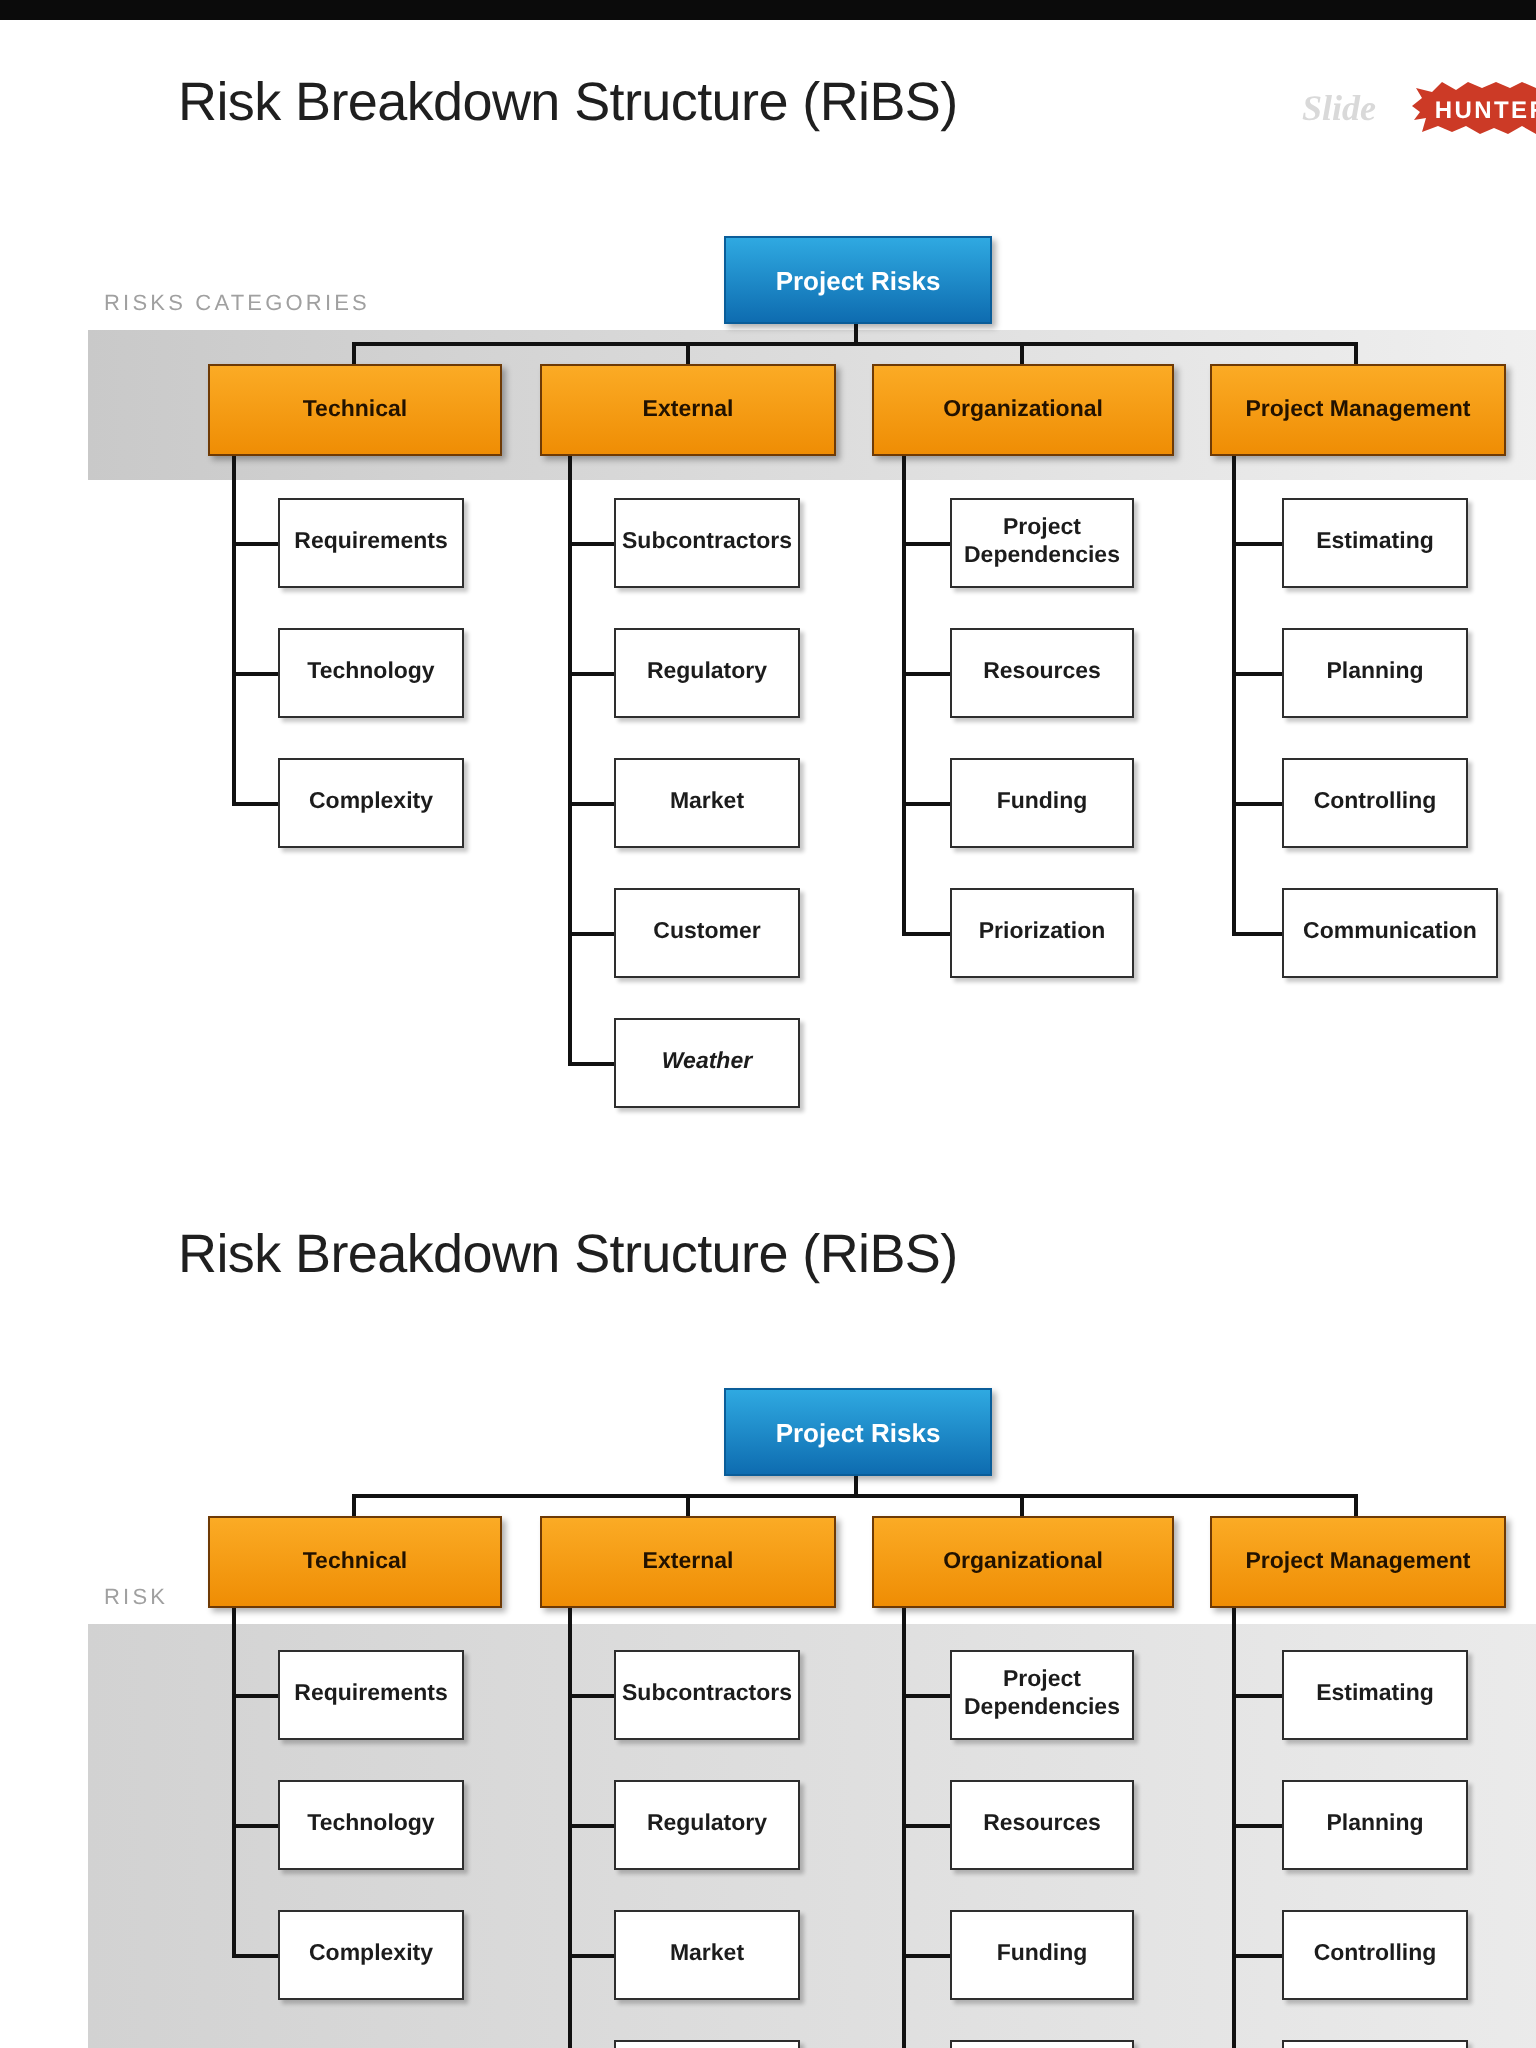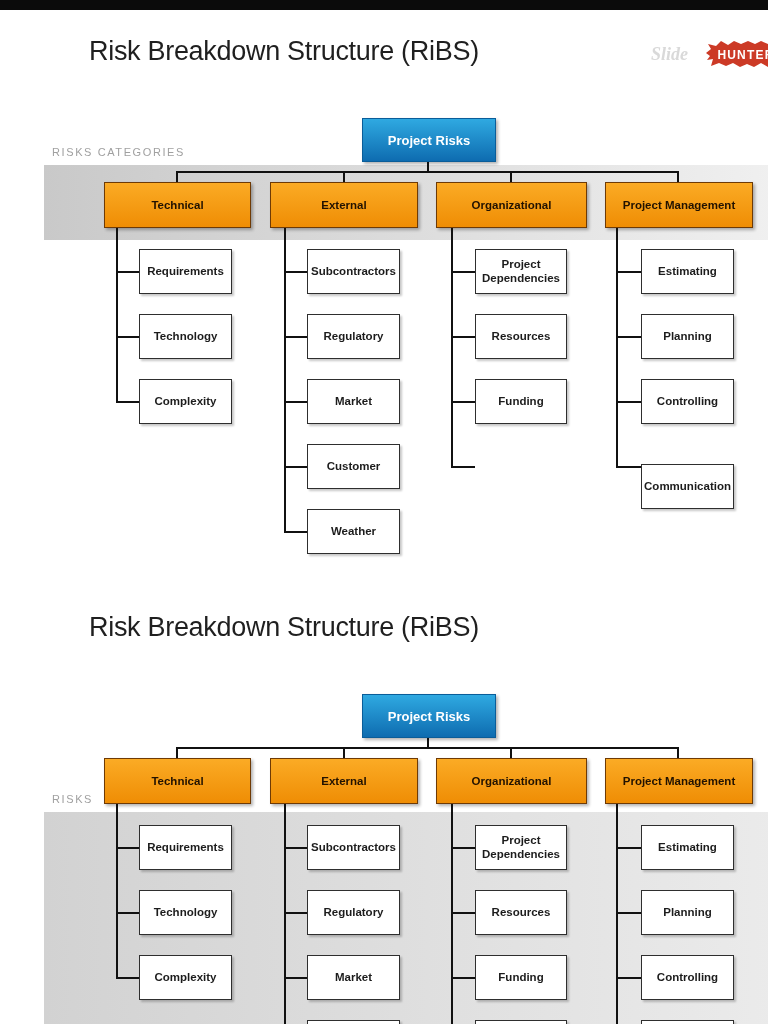--- a/index.html
+++ b/index.html
@@ -90,49 +90,50 @@
         <div class="cline" style="left: 240px; top: 218px; width: 2px; height: 305px;"></div>
         <div class="cline" style="left: 240px; top: 261px; width: 23px; height: 2px;"></div>
         <div class="node leaf-node" style="left: 263px; top: 239px; width: 93px; height: 45px;">Subcontractors</div>
         <div class="cline" style="left: 240px; top: 326px; width: 23px; height: 2px;"></div>
         <div class="node leaf-node" style="left: 263px; top: 304px; width: 93px; height: 45px;">Regulatory</div>
         <div class="cline" style="left: 240px; top: 391px; width: 23px; height: 2px;"></div>
         <div class="node leaf-node" style="left: 263px; top: 369px; width: 93px; height: 45px;">Market</div>
         <div class="cline" style="left: 240px; top: 456px; width: 23px; height: 2px;"></div>
         <div class="node leaf-node" style="left: 263px; top: 434px; width: 93px; height: 45px; text-align: right;">Customer</div>
         <div class="cline" style="left: 240px; top: 521px; width: 23px; height: 2px;"></div>
-        <div class="node leaf-node" style="left: 263px; top: 499px; width: 93px; height: 45px;">Weather</div>
+        <div class="node leaf-node" style="left: 263px; top: 499px; width: 93px; height: 45px; font-style: italic;">Weather</div>
         <div class="cline" style="left: 466px; top: 161px; width: 2px; height: 11px;"></div>
         <div class="node cat-node" style="left: 392px; top: 172px; width: 151px; height: 46px;">Organizational</div>
         <div class="cline" style="left: 407px; top: 218px; width: 2px; height: 240px;"></div>
         <div class="cline" style="left: 407px; top: 261px; width: 24px; height: 2px;"></div>
         <div class="node leaf-node" style="left: 431px; top: 239px; width: 92px; height: 45px;">Project Dependencies</div>
         <div class="cline" style="left: 407px; top: 326px; width: 24px; height: 2px;"></div>
         <div class="node leaf-node" style="left: 431px; top: 304px; width: 92px; height: 45px;">Resources</div>
         <div class="cline" style="left: 407px; top: 391px; width: 24px; height: 2px;"></div>
         <div class="node leaf-node" style="left: 431px; top: 369px; width: 92px; height: 45px;">Funding</div>
         <div class="cline" style="left: 407px; top: 456px; width: 24px; height: 2px;"></div>
+        <div class="node leaf-node" style="left: 431px; top: 434px; width: 92px; height: 45px;">Priorization</div>
         <div class="cline" style="left: 633px; top: 161px; width: 2px; height: 11px;"></div>
         <div class="node cat-node" style="left: 561px; top: 172px; width: 148px; height: 46px;">Project Management</div>
         <div class="cline" style="left: 572px; top: 218px; width: 2px; height: 240px;"></div>
         <div class="cline" style="left: 572px; top: 261px; width: 25px; height: 2px;"></div>
         <div class="node leaf-node" style="left: 597px; top: 239px; width: 93px; height: 45px;">Estimating</div>
         <div class="cline" style="left: 572px; top: 326px; width: 25px; height: 2px;"></div>
         <div class="node leaf-node" style="left: 597px; top: 304px; width: 93px; height: 45px;">Planning</div>
         <div class="cline" style="left: 572px; top: 391px; width: 25px; height: 2px;"></div>
         <div class="node leaf-node" style="left: 597px; top: 369px; width: 93px; height: 45px;">Controlling</div>
         <div class="cline" style="left: 572px; top: 456px; width: 25px; height: 2px;"></div>
-        <div class="node leaf-node" style="left: 597px; top: 454px; width: 93px; height: 45px;">Communication</div>
+        <div class="node leaf-node" style="left: 597px; top: 434px; width: 108px; height: 45px;">Communication</div>
       </div>
   </section>
 
   <section class="slide" id="slide-2">
     <div class="s-title">Risk Breakdown Structure (RiBS)</div>
     <div class="band"></div>
-    <div class="band-label">RISKS</div>
+    <div class="band-label">RISK</div>
     <div class="chart" id="chart-2">
         <div class="node root-node" style="left: 318px; top: 108px; width: 134px; height: 44px;">Project Risks</div>
         <div class="cline" style="left: 383px; top: 152px; width: 2px; height: 11px;"></div>
         <div class="cline" style="left: 132px; top: 161px; width: 503px; height: 2px;"></div>
         <div class="cline" style="left: 132px; top: 161px; width: 2px; height: 11px;"></div>
         <div class="node cat-node" style="left: 60px; top: 172px; width: 147px; height: 46px;">Technical</div>
         <div class="cline" style="left: 72px; top: 218px; width: 2px; height: 175px;"></div>
         <div class="cline" style="left: 72px; top: 261px; width: 23px; height: 2px;"></div>
         <div class="node leaf-node" style="left: 95px; top: 239px; width: 93px; height: 45px;">Requirements</div>
         <div class="cline" style="left: 72px; top: 326px; width: 23px; height: 2px;"></div>

